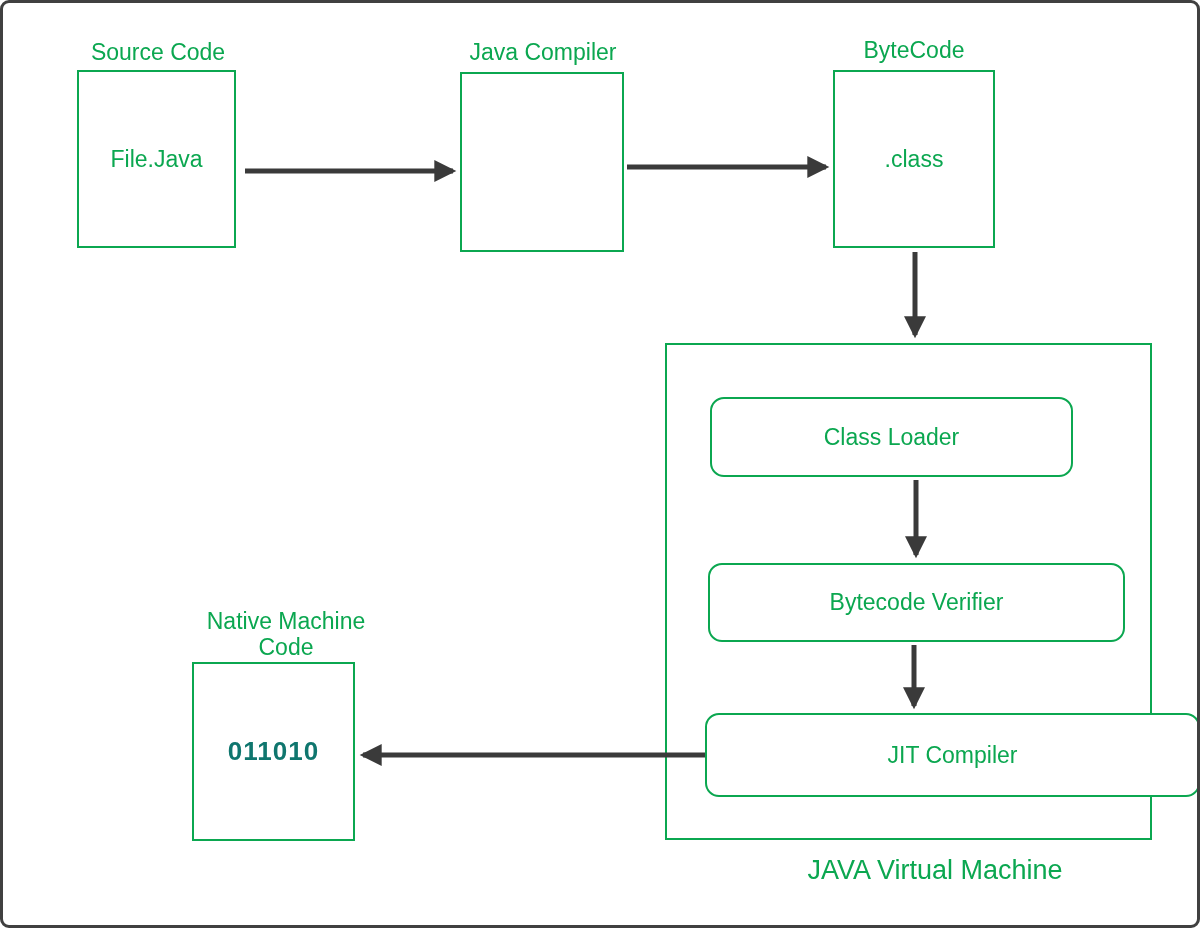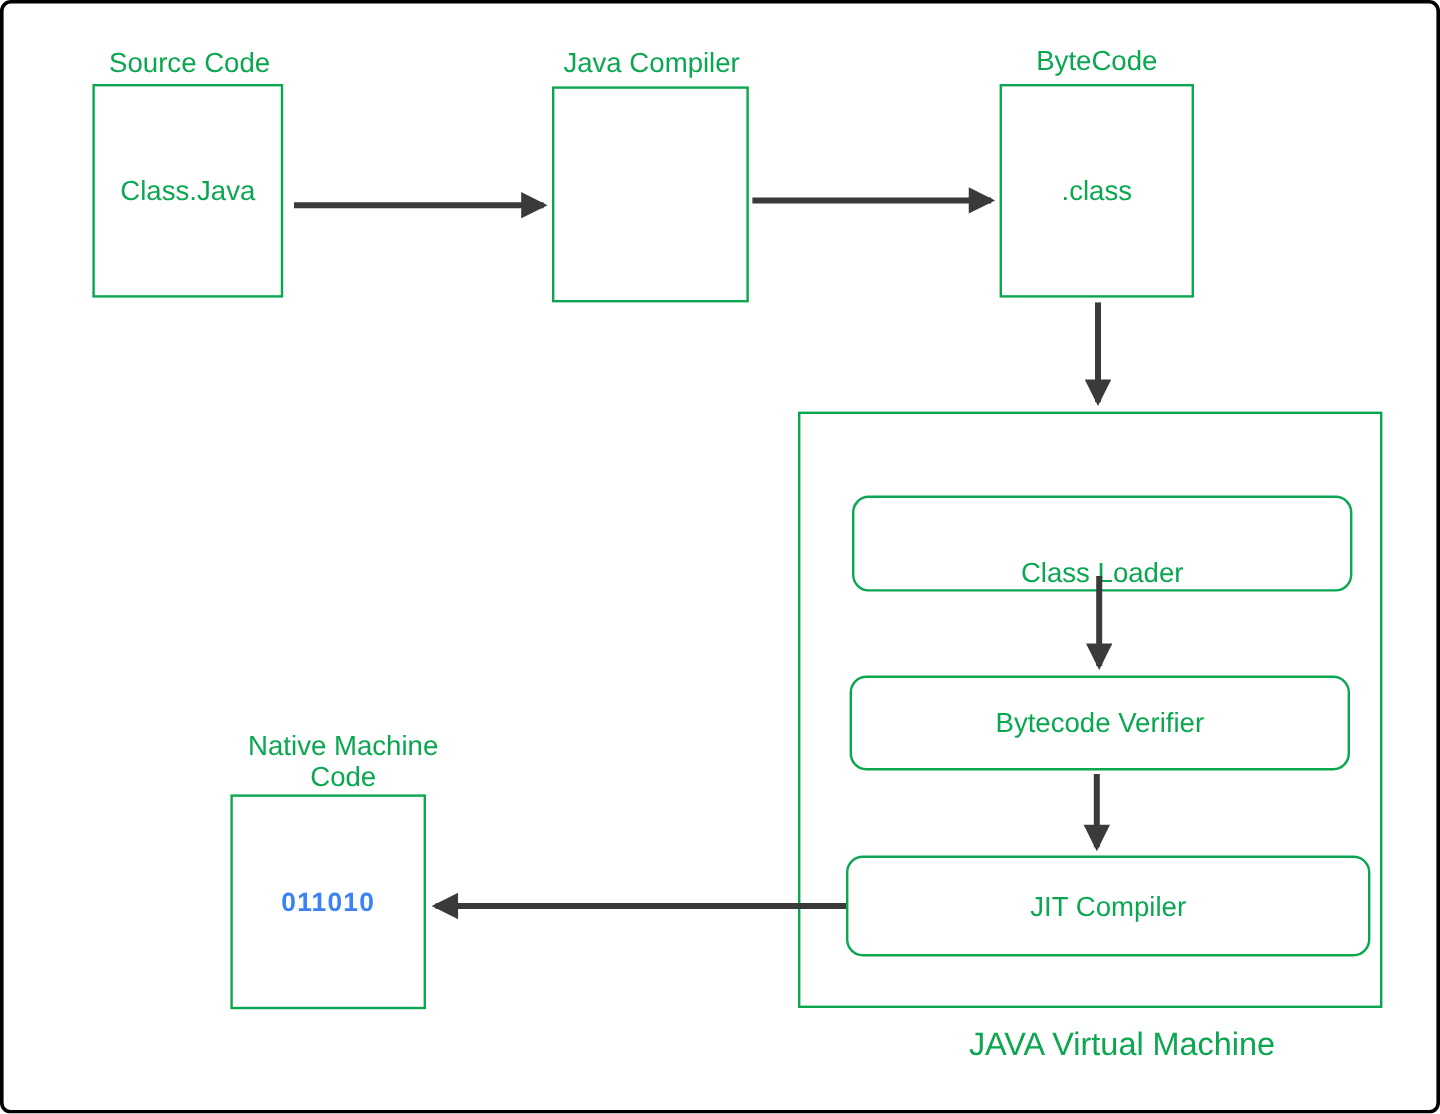--- a/index.html
+++ b/index.html
@@ -6,21 +6,21 @@
     margin: 0;
     padding: 0;
     background: #ffffff;
     font-family: "Liberation Sans", sans-serif;
   }
   .canvas {
     position: relative;
     width: 1194px;
     height: 922px;
     background: #ffffff;
-    border: 3px solid #000000;
+    border: 3px solid #404040;
     border-radius: 9px;
     overflow: hidden;
   }
   .node-label {
     position: absolute;
     color: #0ba750;
     font-size: 23px;
     text-align: center;
     line-height: 1.15;
   }
@@ -42,23 +42,23 @@
     width: 487px;
     height: 497px;
     border: 2px solid #0ba750;
     box-sizing: border-box;
     background: #ffffff;
   }
   .rounded {
     border-radius: 14px;
   }
   .native-content {
-    color: #3b82f6;
+    color: #0f766e;
     font-weight: bold;
-    font-size: 22px;
+    font-size: 26px;
     letter-spacing: 1px;
   }
   .jvm-title {
     position: absolute;
     left: 662px;
     top: 852px;
     width: 540px;
     text-align: center;
     color: #0ba750;
     font-size: 27px;
@@ -69,38 +69,38 @@
     top: 0;
     pointer-events: none;
   }
   
   .lbl-source   { left: 60px;  top: 36px;  width: 190px; }
   .box-source   { left: 74px;  top: 67px;  width: 159px; height: 178px; }
   .lbl-compiler { left: 440px; top: 36px;  width: 200px; }
   .box-compiler { left: 457px; top: 69px;  width: 164px; height: 180px; }
   .lbl-bytecode { left: 820px; top: 34px;  width: 182px; }
   .box-bytecode { left: 830px; top: 67px;  width: 162px; height: 178px; text-align: center; }
-  .box-classloader { left: 707px; top: 410px; width: 417px; height: 80px; align-items: flex-end; }
+  .box-classloader { left: 707px; top: 394px; width: 363px; height: 80px; }
   .box-verifier    { left: 705px; top: 560px; width: 417px; height: 79px; text-align: right; }
-  .box-jit         { left: 702px; top: 710px; width: 437px; height: 84px; }
+  .box-jit         { left: 702px; top: 710px; width: 495px; height: 84px; }
   .lbl-native   { left: 198px; top: 605px; width: 170px; }
   .box-native   { left: 189px; top: 659px; width: 163px; height: 179px; }
 </style>
 </head>
 <body>
 
 <div class="canvas">
 
   <div class="node-label lbl-source">Source Code</div>
   <div class="node-label lbl-compiler">Java Compiler</div>
   <div class="node-label lbl-bytecode">ByteCode</div>
   <div class="node-label lbl-native">Native Machine Code</div>
 
   <div class="gbox box-source">
-    <span>Class.Java</span>
+    <span>File.Java</span>
   </div>
   <div class="gbox box-compiler"></div>
   <div class="gbox box-bytecode">
     <span>.class</span>
   </div>
 
   <div class="jvm-container"></div>
   <div class="gbox rounded box-classloader">
     <span>Class Loader</span>
   </div>

